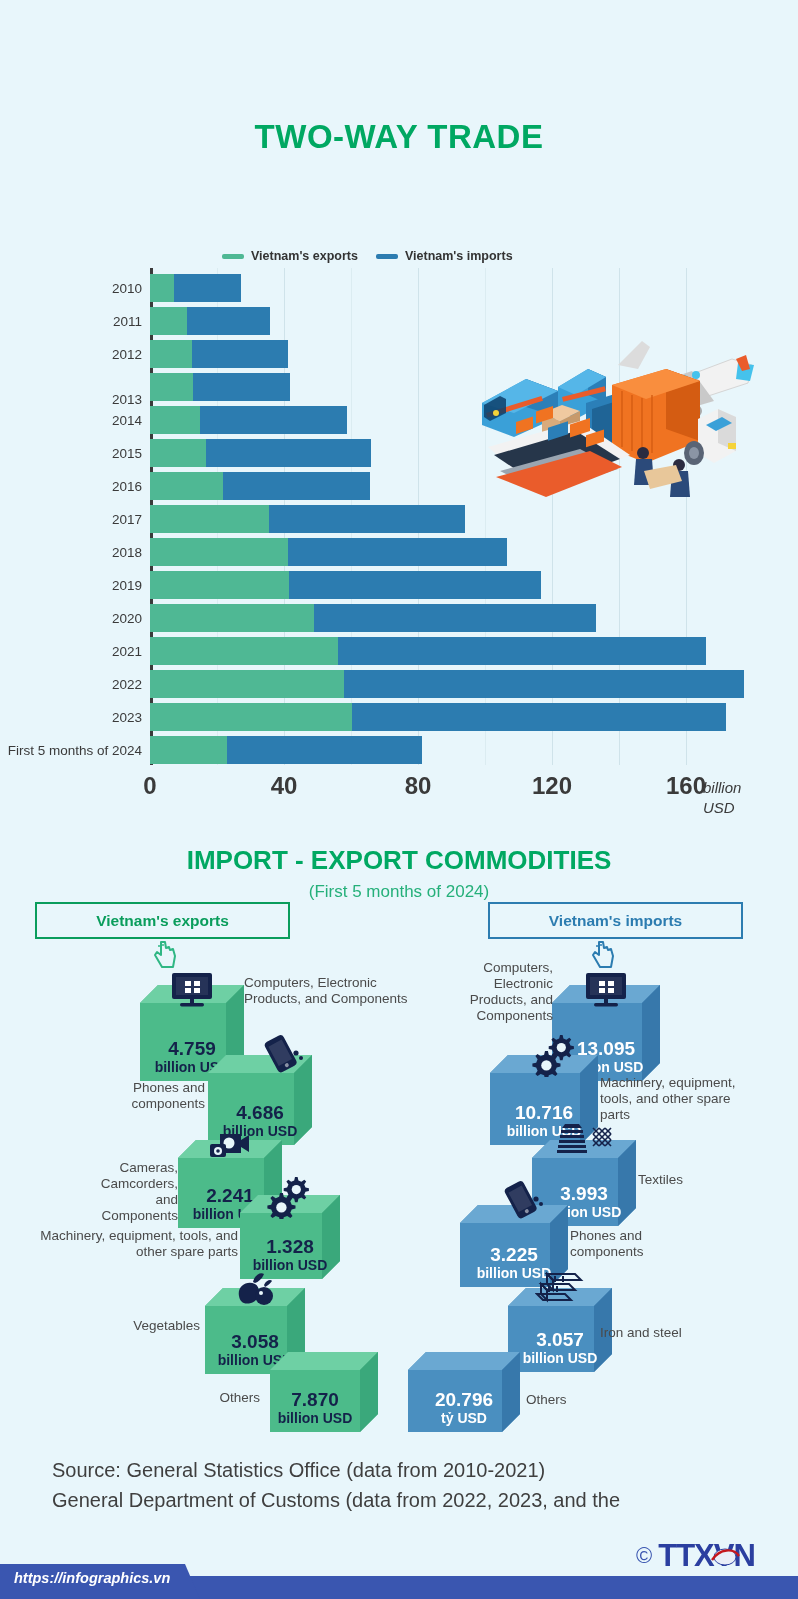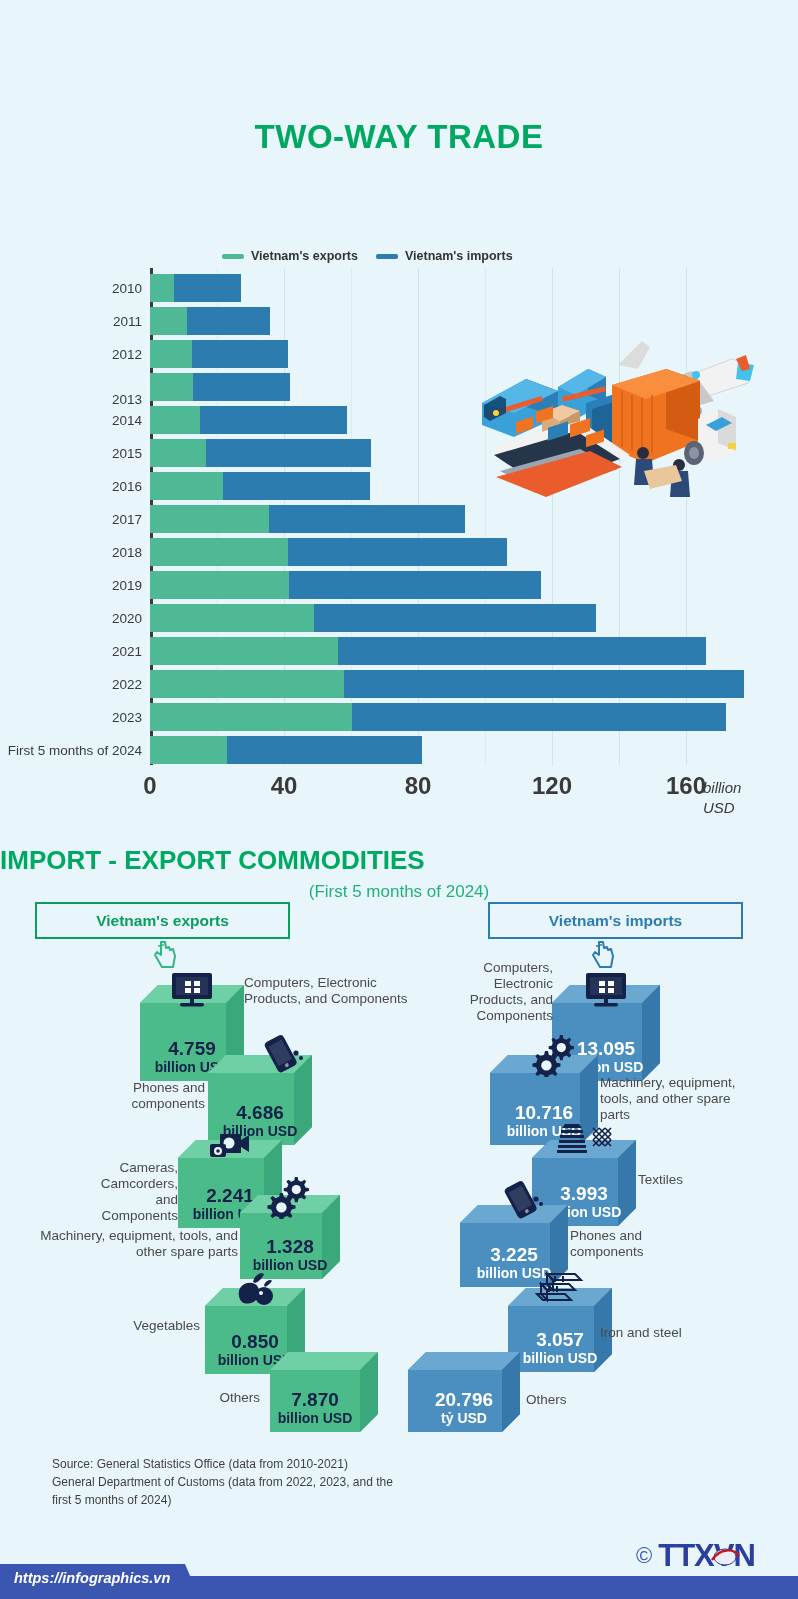--- a/index.html
+++ b/index.html
@@ -17,21 +17,21 @@
     text-align: center; color: #00a862;
     font-size: 33px; font-weight: bold; letter-spacing: .5px;
   }
   .sec-title-1 {
     position: absolute; top: 200px; left: 0; width: 798px;
     text-align: center; color: #00a862;
     font-size: 27px; font-weight: bold;
   }
   .sec-title-2 {
     position: absolute; top: 845px; left: 0; width: 798px;
-    color: #00a862;
+    text-align: center; color: #00a862;
     font-size: 26px; font-weight: bold;
   }
   .sec-sub-2 {
     position: absolute; top: 882px; left: 0; width: 798px;
     text-align: center; color: #25b07a;
     font-size: 17px;
   }
 
   
   .legend { position: absolute; top: 249px; left: 222px; display: flex; align-items: center; gap: 18px; }
@@ -89,21 +89,21 @@
 
   .c-label {
     position: absolute; font-size: 13.5px; color: #4a4a4a; line-height: 1.18;
   }
   .lbl-r { text-align: right; }
   .lbl-l { text-align: left; }
 
   
   .source {
     position: absolute; left: 52px; top: 1455px; width: 620px;
-    font-size: 12px; color: #3f3f3f; line-height: 1.5;
+    font-size: 20px; color: #3f3f3f; line-height: 1.5;
   }
   .ttxvn { position: absolute; left: 636px; top: 1538px; display:flex; align-items:center; gap:6px; }
   .banner {
     position: absolute; left: 0; top: 1576px; width: 798px; height: 23px;
     background: #3a56b0;
   }
   .banner-tri {
     position: absolute; left: 0; top: 1564px; width: 200px; height: 35px;
     background: #3a56b0;
     clip-path: polygon(0 0, 185px 0, 200px 100%, 0 100%);
@@ -418,21 +418,21 @@
           </svg></div>
       </div>
       <div class="c-label lbl-r" style="left: 28px; top: 1228px; width: 210px;">Machinery, equipment, tools, and other spare parts</div>
       <div class="cube" style="left: 205px; top: 1288px; width: 100px; height: 86px;">
         <svg viewBox="0 0 100 86" width="100" height="86" style="position:absolute;left:0;top:0;">
          <path d="M0 18 L18 0 L100 0 L100 68 L82 86 L0 86 Z" fill="#4cbb8a"></path>
          <path d="M0 18 L18 0 L100 0 L82 18 Z" fill="#6ed0a4"></path>
          <path d="M100 0 L100 68 L82 86 L82 18 Z" fill="#3aa87b"></path>
        </svg>
        <div class="face" style="color:#14224a;">
-         <div class="c-val">0.850</div>
+         <div class="c-val">3.058</div>
          <div class="c-unit">billion USD</div>
        </div>
         <div class="c-ico" style="top: -18px; left: 50%;"><svg viewBox="0 0 44 38" width="44" height="38">
             <g fill="#14224a">
                   <path d="M6 26 C4 16, 14 10, 22 14 C28 17, 28 30, 18 33 C11 35, 7 32, 6 26 Z"></path>
                   <path d="M20 12 C22 4, 28 2, 31 4 C29 9, 25 12, 22 13 Z"></path>
                   <circle cx="31" cy="26" r="9"></circle>
                   <path d="M31 15 C33 10, 38 9, 39 11 C37 14, 34 16, 32 17 Z"></path>
                   <circle cx="28" cy="23" r="2" fill="#e8f6fb"></circle>
                 </g>
@@ -585,21 +585,20 @@
          <div class="c-val">20.796</div>
          <div class="c-unit">tỷ USD</div>
        </div>
       </div>
       <div class="c-label lbl-l" style="left: 526px; top: 1392px; width: 100px;">Others</div>
     </div>
 
   <div class="source">
     <div>Source: General Statistics Office (data from 2010-2021)</div>
     <div>General Department of Customs (data from 2022, 2023, and the</div>
-    <div>first 5 months of 2024)</div>
   </div>
 
   <div class="ttxvn">
     <span style="font-size:22px;color:#3a56b0;">©</span>
     <span style="position:relative;display:inline-block;">
       <span style="font-size:31px;font-weight:bold;color:#2b3fa0;letter-spacing:-1px;">TTXVN</span>
       <span style="position:absolute;left:12px;bottom:-9px;font-size:7.5px;font-weight:bold;color:#c4161c;white-space:nowrap;">Vietnam News Agency</span>
       <svg width="30" height="24" viewBox="0 0 30 24" style="position:absolute;left:52px;top:6px;">
         <ellipse cx="15" cy="13" rx="11" ry="8" fill="#e9eef7" stroke="#2b3fa0" stroke-width="1"></ellipse>
         <path d="M2 16 C10 4, 24 4, 29 12" fill="none" stroke="#c4161c" stroke-width="2.4"></path>

